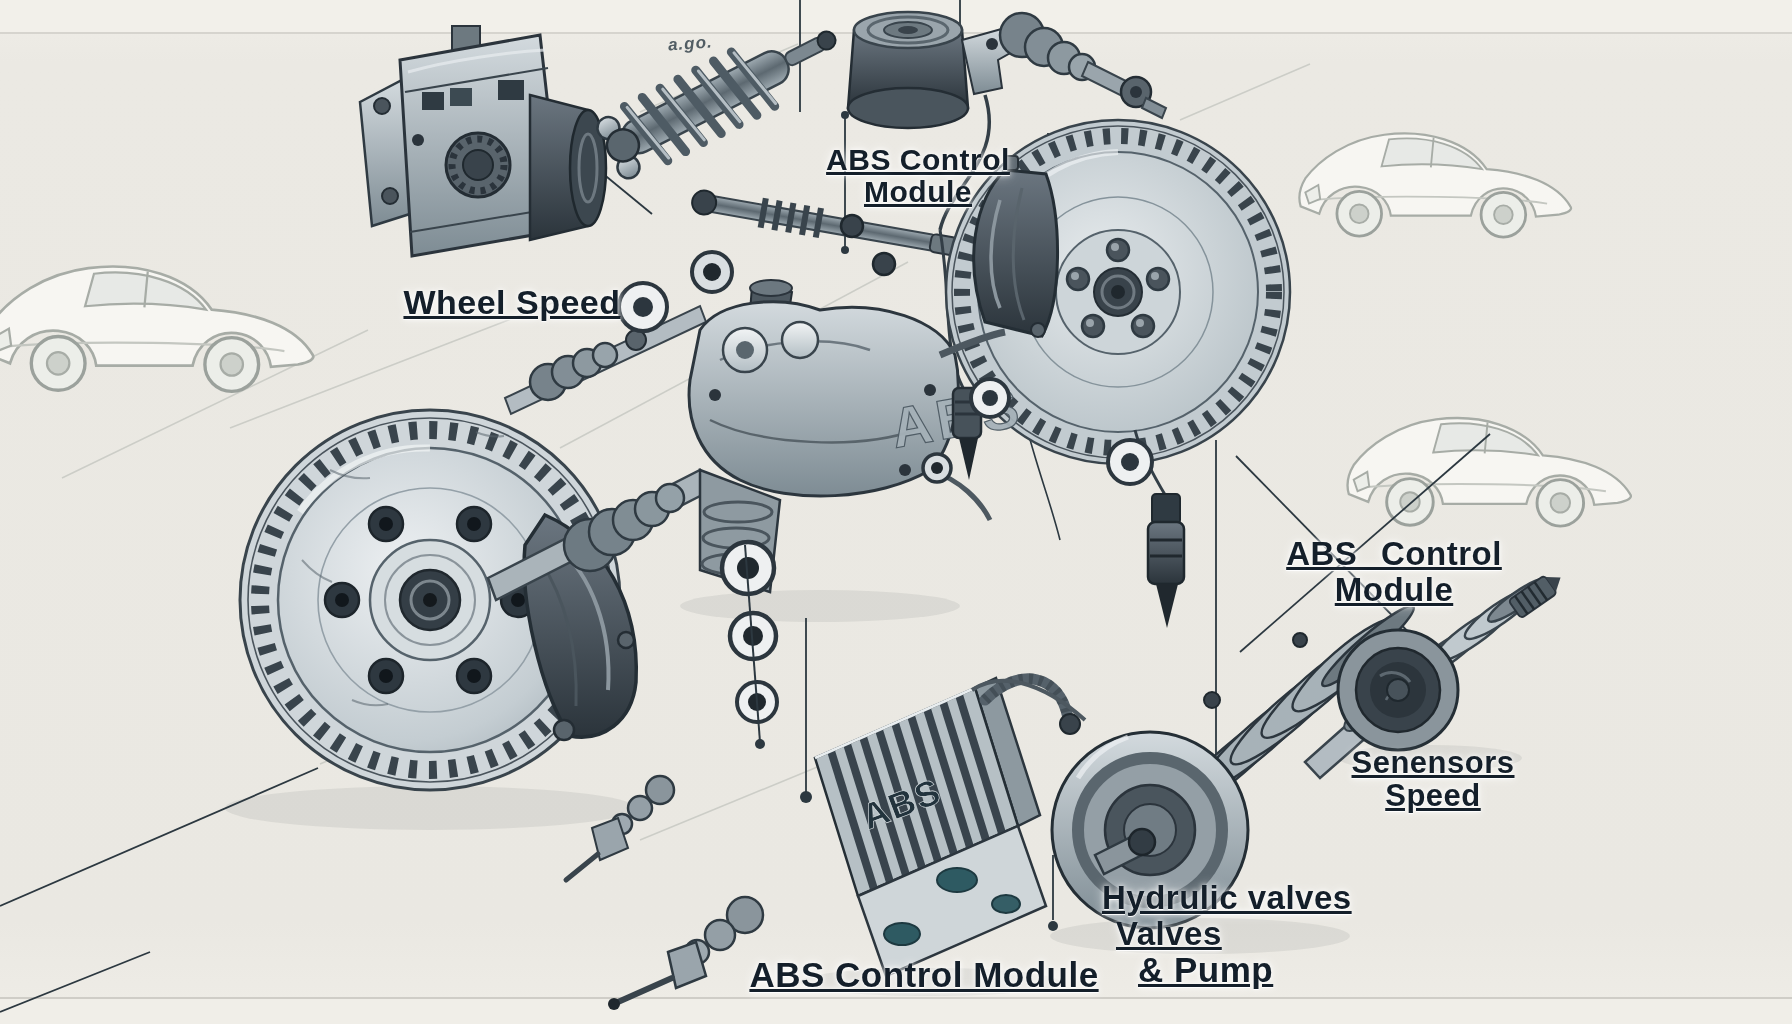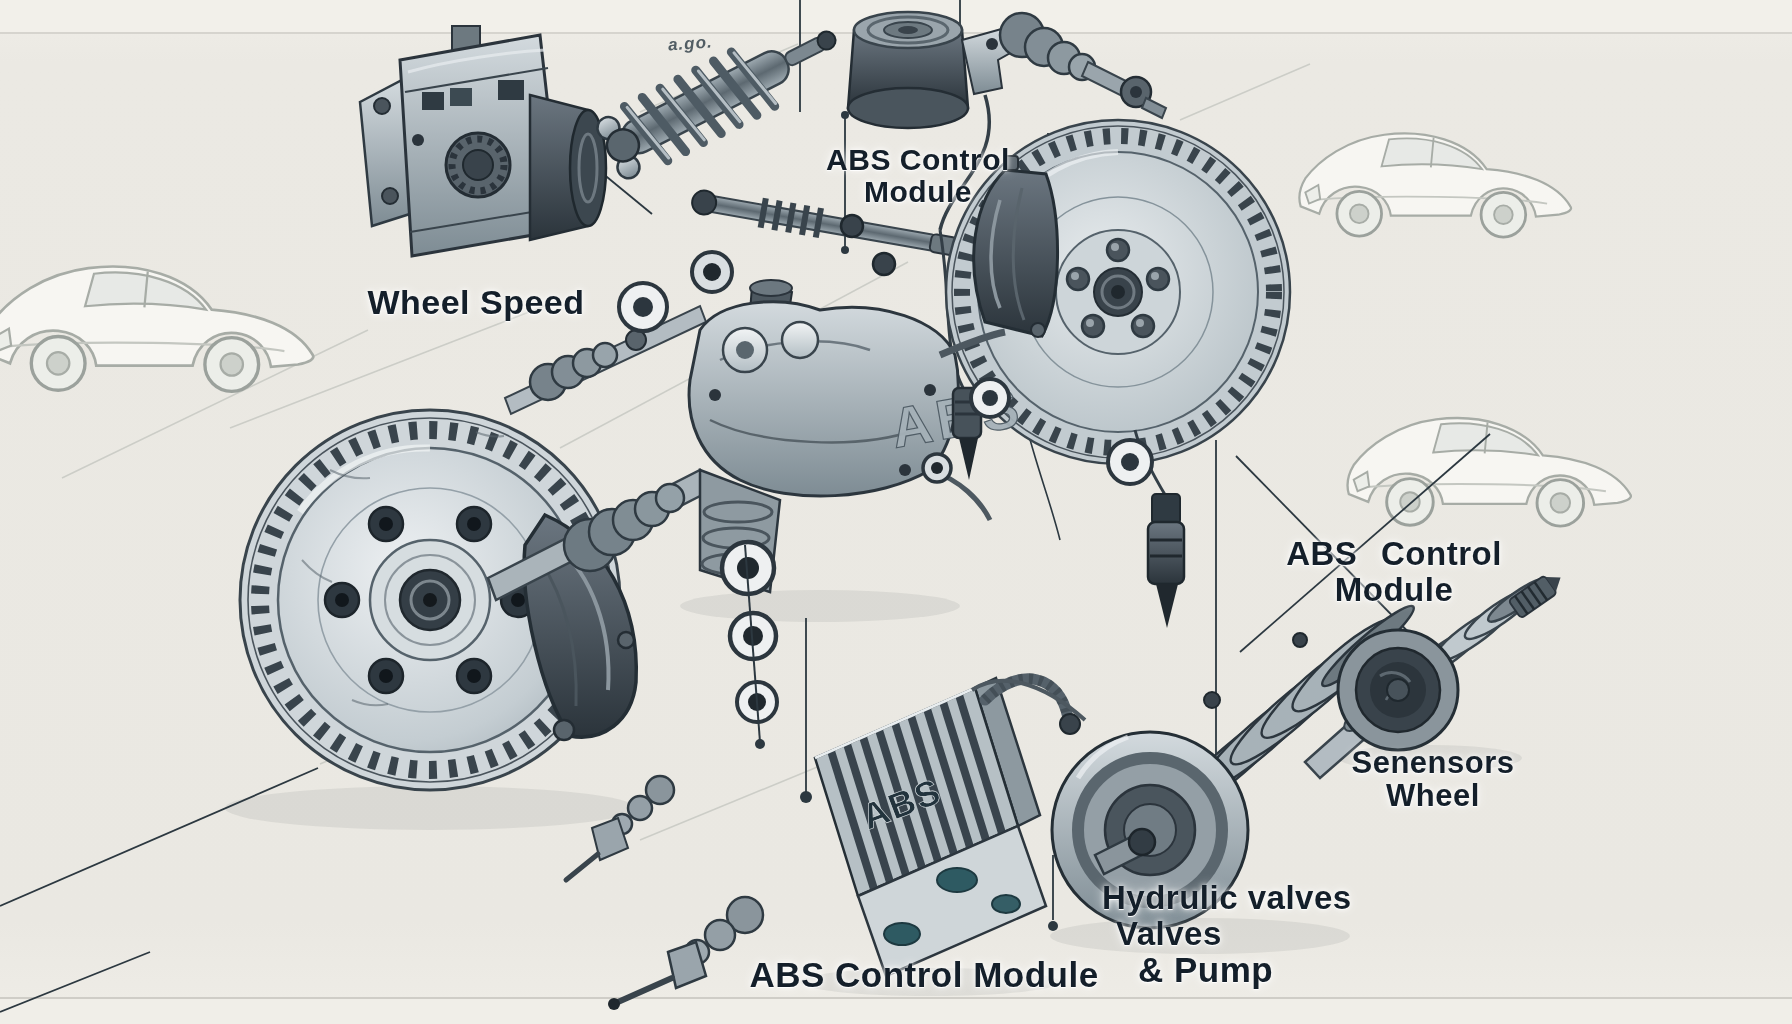--- a/index.html
+++ b/index.html
@@ -5,21 +5,21 @@
   html,body{margin:0;padding:0;background:#d8d6d0;}
   .stage{
     position:relative;width:1792px;height:1024px;margin:0 auto;overflow:hidden;
     background:linear-gradient(180deg,#f0eee8 0%,#ebe9e3 6%,#eae8e2 90%,#efede7 100%);
     font-family:"Liberation Sans","DejaVu Sans",sans-serif;
   }
   .stage svg{position:absolute;left:0;top:0;}
   .label{
     position:absolute;color:#141f2a;font-weight:600;letter-spacing:.5px;
     text-shadow:0 0 5px rgba(255,255,255,.95),0 0 12px rgba(255,255,255,.85),0 1px 0 rgba(255,255,255,.9);
-    text-align:center;line-height:1.08;white-space:nowrap;
+    text-align:center;line-height:1.08;white-space:nowrap;text-decoration:underline;
   }
   .center{transform:translateX(-50%);}
   .lab-34{font-size:34px;} .lab-33{font-size:33px;} .lab-31{font-size:31px;} .lab-30{font-size:30px;} .lab-35{font-size:35px;}
   .wide-words{word-spacing:14px;}
   .block-left{text-align:left;}
   .indent1{margin-left:14px;} .indent2{margin-left:36px;}
   .scribble{
     position:absolute;left:668px;top:34px;font-size:17px;font-style:italic;font-weight:700;
     color:#2b3a44;letter-spacing:1px;transform:rotate(-4deg);opacity:.8;
   }
@@ -474,32 +474,32 @@
       <polygon points="1556,590 1568,599 1556,608" fill="#39434b"></polygon>
     </g>
   </g>
 </svg>
 
 <div class="label center lab-30" style="left:918px;top:144px;">
   <span style="display:block">ABS Control</span>
   <span style="display:block">Module</span>
 </div>
 
-<div class="label center lab-34" style="left:476px;top:284px;text-align:right;">
+<div class="label center lab-34" style="left:512px;top:284px;text-align:right;">
   <span style="display:block">Wheel Speed</span>
 </div>
 
 <div class="label center lab-33" style="left:1394px;top:536px;">
   <span class="wide-words" style="display:block">ABS Control</span>
   <span style="display:block">Module</span>
 </div>
 
 <div class="label center lab-31" style="left:1433px;top:746px;">
   <span style="display:block">Senensors</span>
-  <span style="display:block">Wheel</span>
+  <span style="display:block">Speed</span>
 </div>
 
 <div class="label block-left lab-33" style="left:1102px;top:880px;">
   <span style="display:block">Hydrulic valves</span>
   <span class="indent1" style="display:block">Valves</span>
   <span class="indent2 lab-35" style="display:block">&amp; Pump</span>
 </div>
 
 <div class="label center lab-35" style="left:924px;top:956px;">
   <span>ABS Control Module</span>

